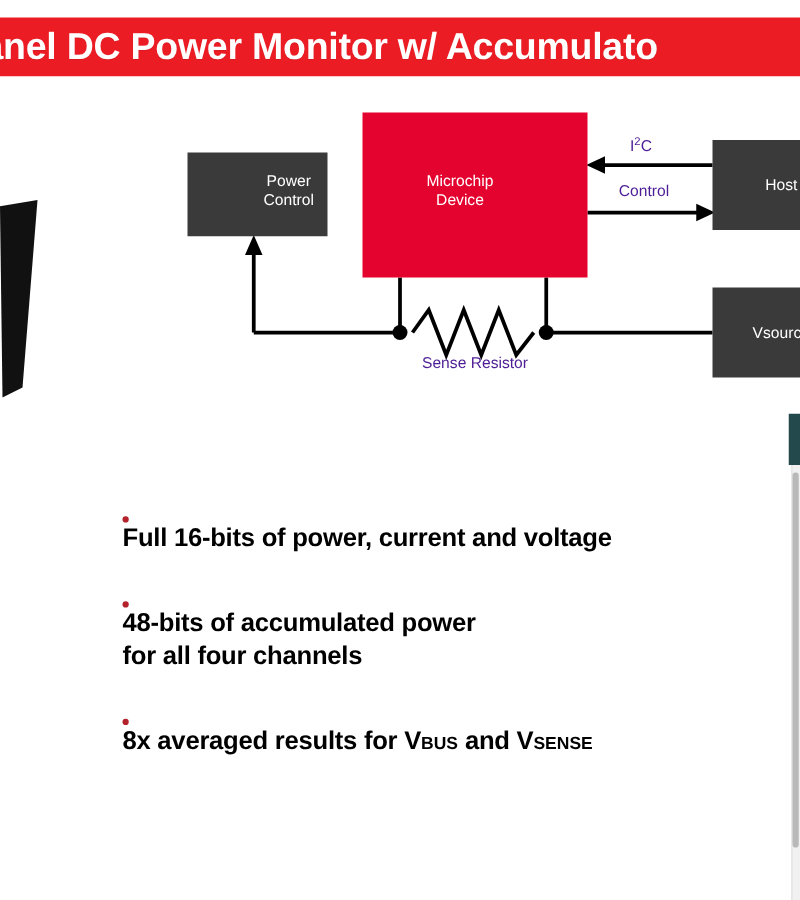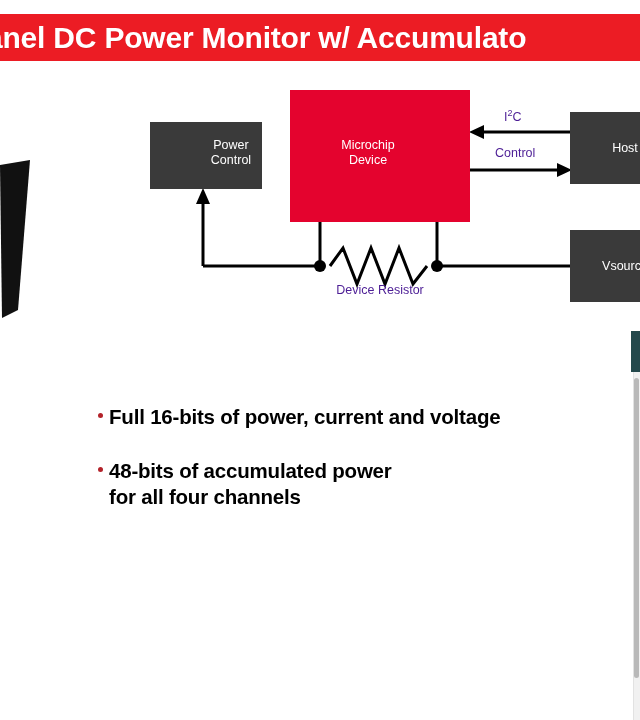--- a/index.html
+++ b/index.html
@@ -118,20 +118,21 @@
     position: absolute;
     left: 98px;
     top: 404px;
     width: 500px;
   }
   .bullet-row {
     position: relative;
     display: flex;
     align-items: flex-start;
     margin-bottom: 28px;
+    flex-direction: column;
   }
   .bullet-dot {
     flex: 0 0 auto;
     width: 11px;
     margin-top: 9px;
     color: #b3222a;
     font-size: 16px;
     line-height: 8px;
   }
   .bullet-dot i {
@@ -212,21 +213,21 @@
     <div class="blk-box" style="left:570px; top:42px; width:110px; height:72px;"></div>
     <div class="box-label" style="left:570px; top:71px; width:110px; text-align:center;">Host</div>
 
     <div class="blk-box" style="left:570px; top:160px; width:110px; height:72px;"></div>
     <div class="box-label" style="left:570px; top:189px; width:110px; text-align:center;">Vsource</div>
 
     <div class="wire-label" style="left:504px; top:38px;"><span>I</span><sup style="font-size:9px;">2</sup><span>C</span></div>
 
     <div class="wire-label" style="left:495px; top:76px;">Control</div>
 
-    <div class="wire-label" style="left:290px; top:213px; width:180px; text-align:center;">Device Resistor</div>
+    <div class="wire-label" style="left:290px; top:213px; width:180px; text-align:center;">Sense Resistor</div>
   </div>
 
   <div class="right-strip"></div>
 
   <div class="scroll-track"></div>
   <div class="scroll-thumb"></div>
 
   <div class="bullets">
 
     <div class="bullet-row">
@@ -239,16 +240,22 @@
     <div class="bullet-row" style="">
       <div class="bullet-dot">
           <i></i>
         </div>
       <div class="bullet-text">
         <span>48-bits of accumulated power</span><br>
         <span> for all four channels</span>
       </div>
     </div>
 
+    <div class="bullet-row">
+      <div class="bullet-dot">
+          <i></i>
+        </div>
+      <div class="bullet-text"><span>8x averaged results for V</span><span class="sub">BUS</span><span> and V</span><span class="sub">SENSE</span></div>
+    </div>
 
   </div>
 
 </div>
 
 </body></html>

